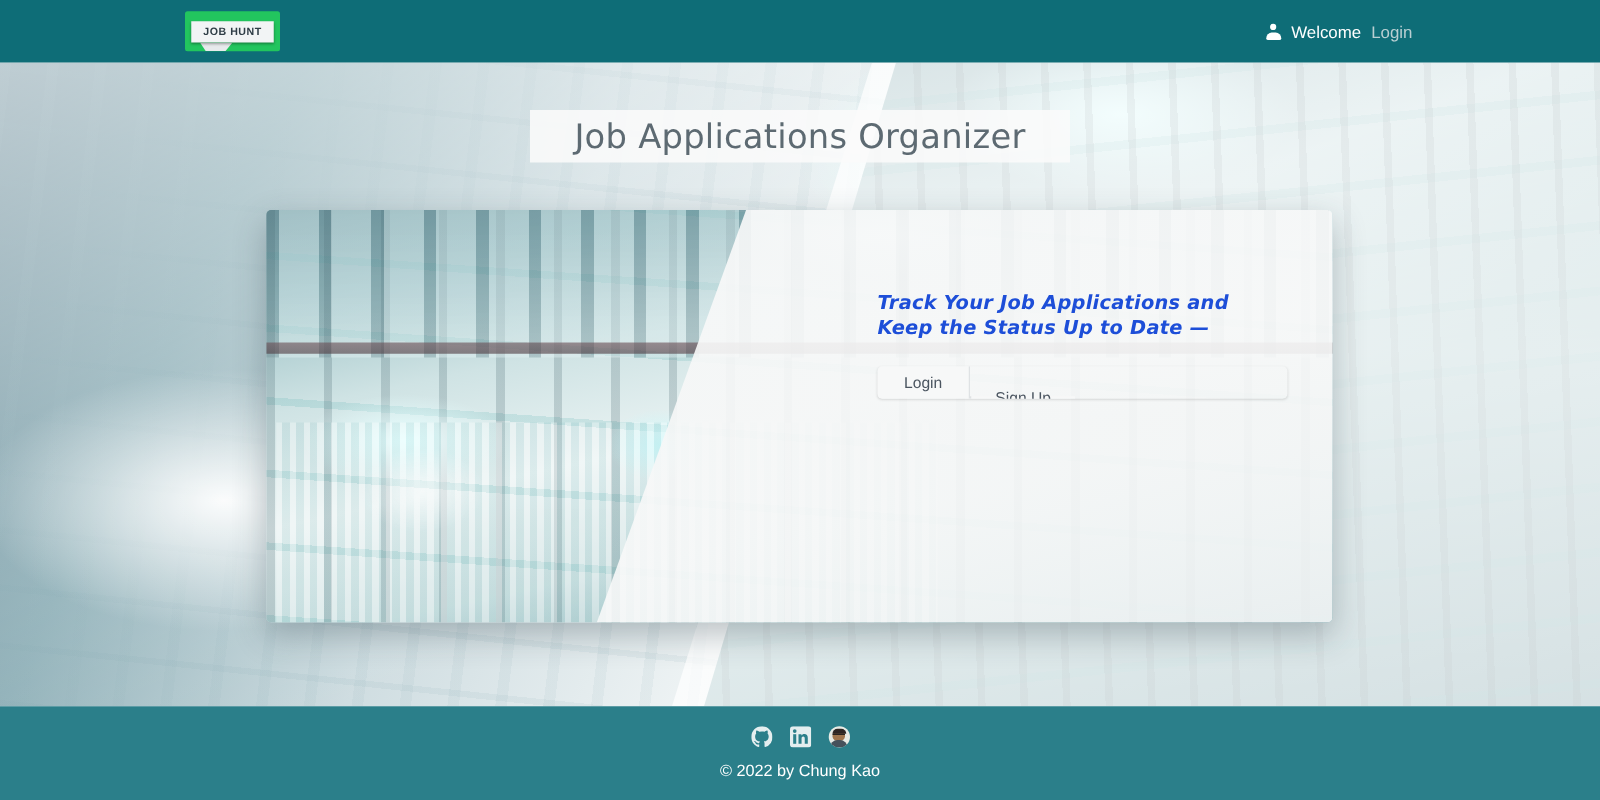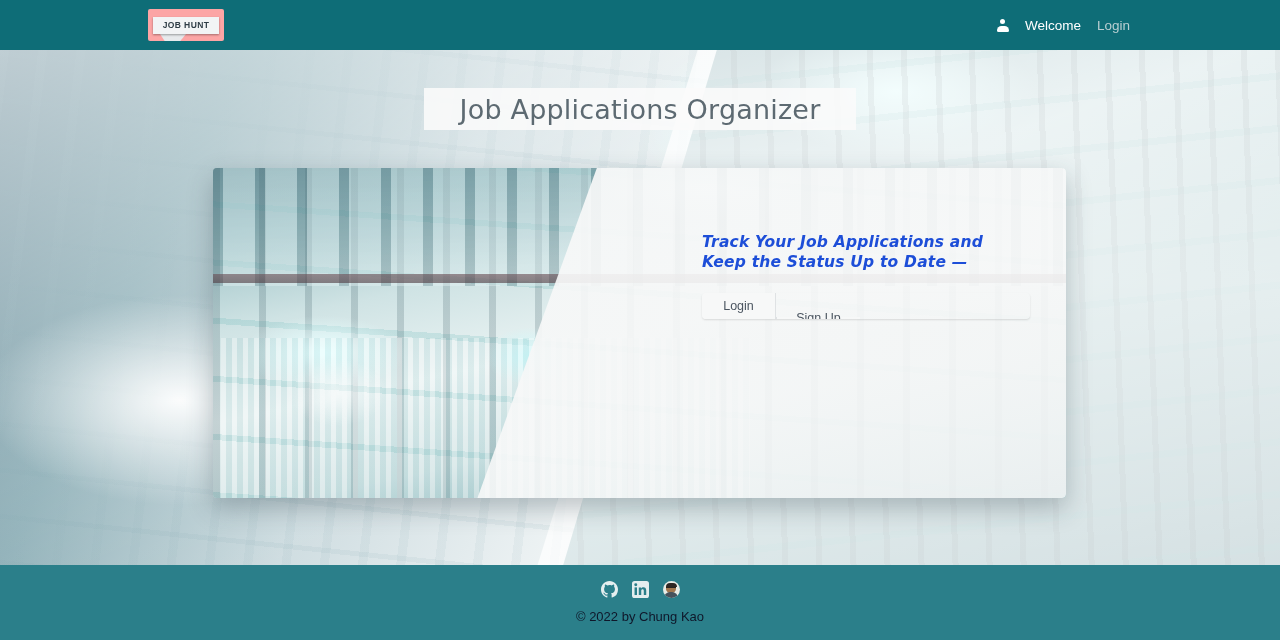--- a/index.html
+++ b/index.html
@@ -29,21 +29,21 @@
     background: #0e6d77;
     z-index: 60;
   }
 
   .brand {
     position: absolute;
     left: 148px;
     top: 9px;
     width: 76px;
     height: 32px;
-    background: #fca5a5;
+    background: #22c55e;
     border-radius: 2px;
     display: flex;
     align-items: center;
     justify-content: center;
     overflow: hidden;
   }
   .brand-ribbon {
     position: relative;
     width: 66px;
     height: 17px;
@@ -71,21 +71,21 @@
     clip-path: polygon(0 0, 100% 0, 78% 100%, 18% 100%);
   }
 
   .nav-right {
     position: absolute;
     right: 150px;
     top: 0;
     height: 50px;
     display: flex;
     align-items: center;
-    gap: 16px;
+    gap: 8px;
   }
   .user-icon {
     width: 13px;
     height: 13px;
     position: relative;
     display: inline-block;
   }
   .user-icon::before {
     content: "";
     position: absolute;
@@ -376,21 +376,21 @@
   }
   .avatar-link .body {
     position: absolute;
     left: 1.5px; bottom: 0;
     width: 14px; height: 6px;
     border-radius: 7px 7px 0 0;
     background: #46525c;
   }
   .copyright {
     font-size: 13px;
-    color: #0f172a;
+    color: #ffffff;
     font-family: "Liberation Sans", sans-serif;
   }
 </style>
 </head>
 <body>
 
 <div class="page">
 
   <div class="navbar">
 

